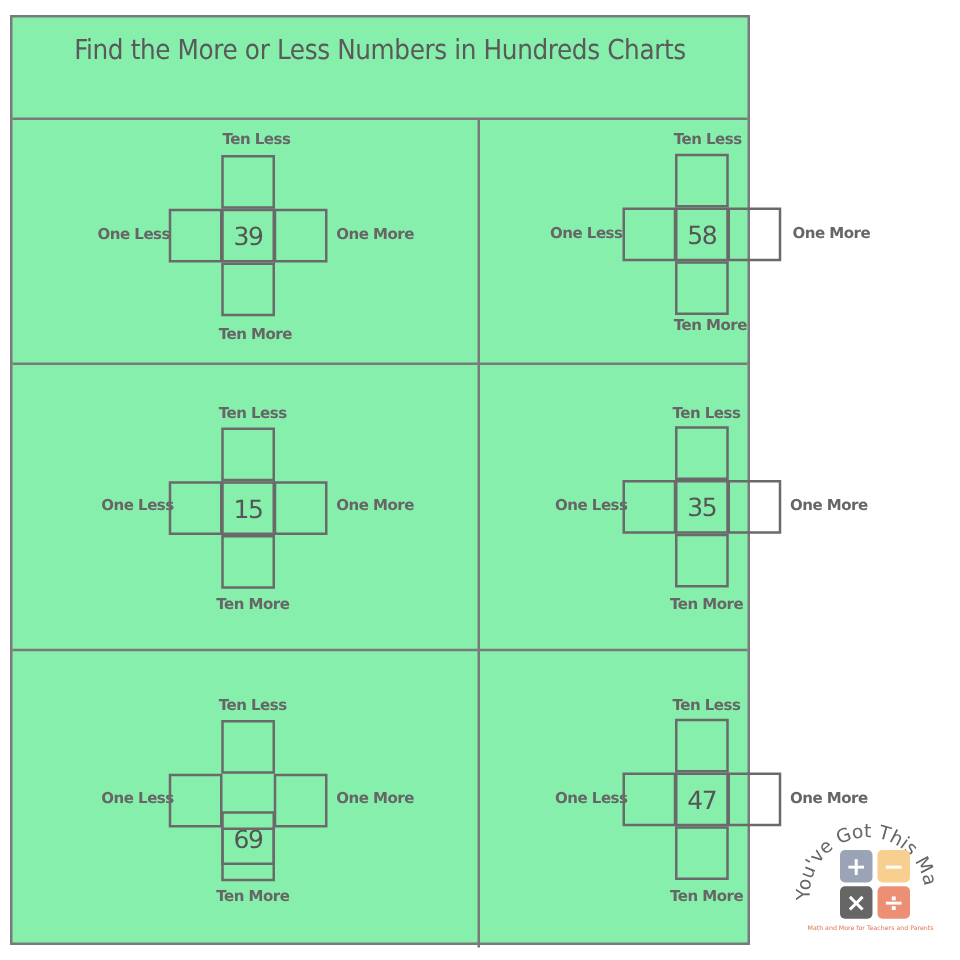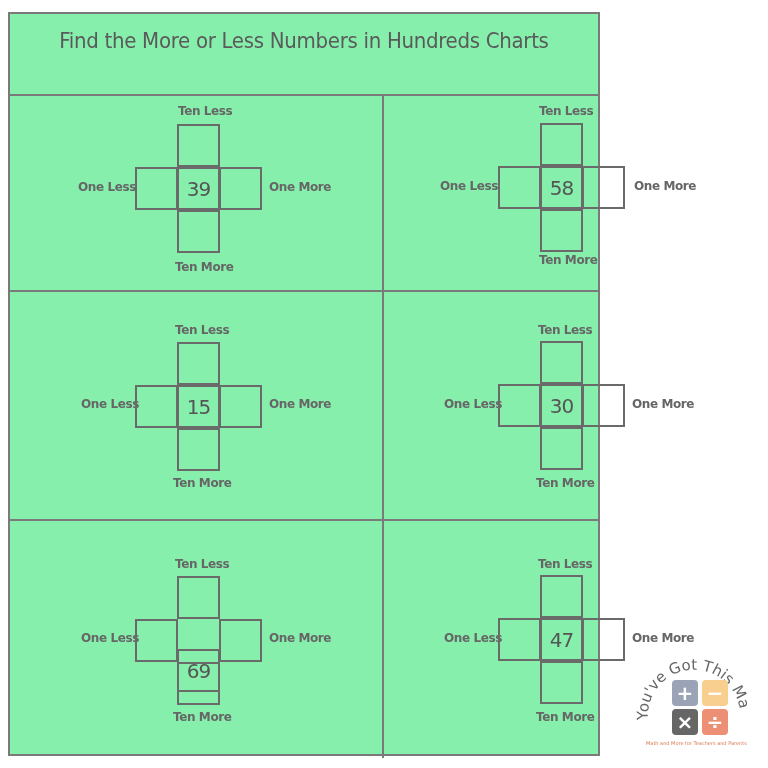--- a/index.html
+++ b/index.html
@@ -61,21 +61,21 @@
   <div class="lbl" style="left:269px;top:397px">One More</div>
   <div class="box" style="left:177px;top:428px"></div>
   <div class="lbl" style="left:173px;top:476px">Ten More</div>
 </div>
 
 <div>
   <div class="lbl" style="left:538px;top:323px">Ten Less</div>
   <div class="box" style="left:540px;top:341px"></div>
   <div class="lbl" style="left:444px;top:397px">One Less</div>
   <div class="box" style="left:498px;top:384px"></div>
-  <div class="box center" style="left:540px;top:384px">30</div>
+  <div class="box center" style="left:540px;top:384px">35</div>
   <div class="box" style="left:582px;top:384px"></div>
   <div class="lbl" style="left:632px;top:397px">One More</div>
   <div class="box" style="left:540px;top:427px"></div>
   <div class="lbl" style="left:536px;top:476px">Ten More</div>
 </div>
 
 <div>
   <div class="lbl" style="left:175px;top:557px">Ten Less</div>
   <div class="box" style="left:177px;top:576px"></div>
   <div class="lbl" style="left:81px;top:631px">One Less</div>

